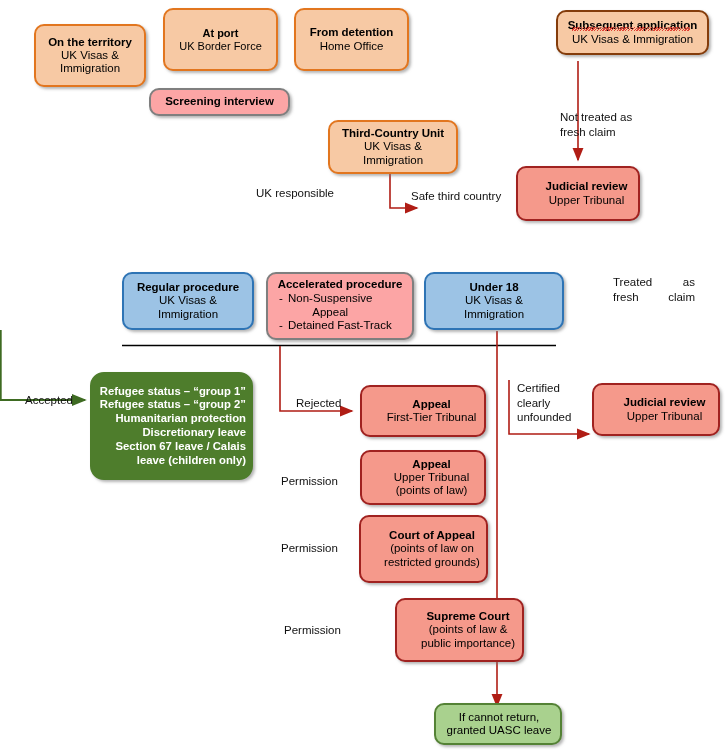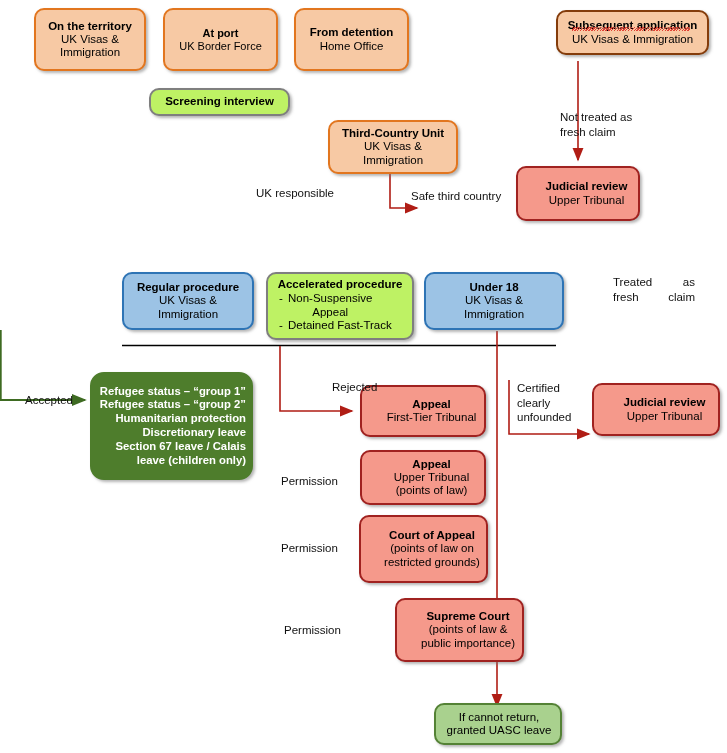--- a/index.html
+++ b/index.html
@@ -34,21 +34,21 @@
     border-width:2.5px;
     border-style:solid;
     line-height:1.16;
     padding:3px 5px;
   }
   .node .t1{ font-weight:bold; }
   .node .t2, .node .t3, .node .t4, .node .t5, .node .t6{ font-weight:normal; }
 
   .orange{ background:#F7C9A4; border-color:#E2761F; color:#000; }
   .orange-dark{ background:#F7C9A4; border-color:#843C0B; color:#000; }
-  .grey{ background:#bef264; border-color:#7F7F7F; color:#000; }
+  .grey{ background:#fca5a5; border-color:#7F7F7F; color:#000; }
   .blue{ background:#9CC3E5; border-color:#2E74B5; color:#000; }
   .red{ background:#F5998B; border-color:#A02220; color:#000;padding-left:22px; }
   .green{ background:#4E7D2C; border-color:#4E7D2C; color:#fff;align-items:flex-end; }
   .greenlight{ background:#A9D18E; border-color:#548235; color:#000;padding-left:7px; }
 
   .shadow{ box-shadow:2px 2px 3px rgba(120,120,120,0.55); }
 
   
   .lbl{
     position:absolute;
@@ -92,21 +92,21 @@
     <path d="M0,400 L85,400" stroke="#3E6B22" stroke-width="1.8" fill="none" marker-end="url(#arrGreen)"></path>
     <path d="M0.8,330 L0.8,400" stroke="#3E6B22" stroke-width="1.8" fill="none"></path>
 
     <path d="M280,346 L280,411 L352,411" stroke="#B01D15" stroke-width="1.6" fill="none" marker-end="url(#arrRed)"></path>
 
     <path d="M497,331 L497,706" stroke="#B01D15" stroke-width="1.6" fill="none" marker-end="url(#arrRed)"></path>
 
     <path d="M509,380 L509,434 L589,434" stroke="#B01D15" stroke-width="1.6" fill="none" marker-end="url(#arrRed)"></path>
   </svg>
 
-  <div class="node orange shadow" style="left:34px; top:8px; width:112px; height:63px; font-size:11.5px;">
+  <div class="node orange shadow" style="left:34px; top:24px; width:112px; height:63px; font-size:11.5px;">
     <span class="t1">On the territory</span>
     <span class="t2">UK Visas &amp;</span>
     <span class="t3">Immigration</span>
   </div>
 
   <div class="node orange shadow" style="left:163px; top:8px; width:115px; height:63px; font-size:11px;">
     <span class="t1">At port</span>
     <span class="t2">UK Border Force</span>
   </div>
 
@@ -210,21 +210,21 @@
 
   <div class="lbl" style="left:256px; top:186px;">UK responsible</div>
 
   <div class="lbl" style="left:411px; top:189px;">Safe third country</div>
 
   <div class="lbl justify" style="left:613px; top:275px; width:82px;">Treated      as
 fresh claim</div>
 
   <div class="lbl" style="left:25px; top:393px;">Accepted</div>
 
-  <div class="lbl" style="left:296px; top:380px;margin-left:36px;">Rejected</div>
+  <div class="lbl" style="left:296px; top:396px;">Rejected</div>
 
   <div class="lbl" style="left:281px; top:474px;">Permission</div>
 
   <div class="lbl" style="left:281px; top:541px;">Permission</div>
 
   <div class="lbl" style="left:284px; top:623px;">Permission</div>
 
   <div class="lbl" style="left:517px; top:381px; width:76px;">Certified
 clearly
 unfounded</div>

